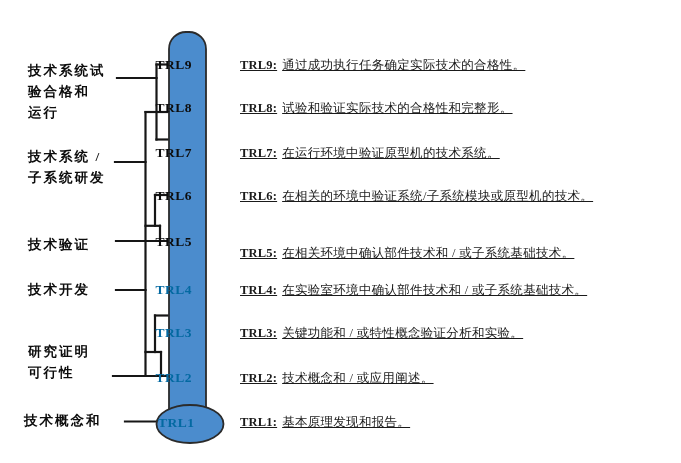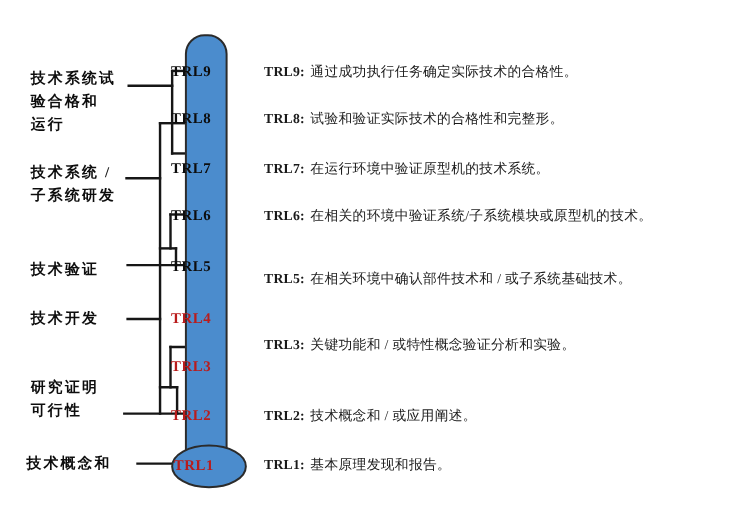--- a/index.html
+++ b/index.html
@@ -15,25 +15,25 @@
     position:absolute;color:#0d0d0d;font-weight:bold;font-size:13.5px;
     line-height:21px;letter-spacing:2px;white-space:nowrap;
   }
   .glabel span{display:block;}
   
   .trl{
     position:absolute;width:64px;text-align:left;font-weight:bold;
     font-size:13.5px;line-height:18px;letter-spacing:0.5px;
   }
   .trl.dark{color:#0d0d0d;}
-  .trl.light{color:#b91c1c;}
+  .trl.light{color:#0369a1;}
   
   .desc{
     position:absolute;left:240px;width:430px;font-size:12.5px;line-height:18px;
-    color:#1a1a1a;letter-spacing:0.3px;white-space:nowrap;
+    color:#1a1a1a;letter-spacing:0.3px;white-space:nowrap;text-decoration:underline;
   }
   .desc b{font-weight:bold;letter-spacing:0.2px;}
   .desc span{margin-left:5px;}
 </style>
 </head>
 <body>
 
 <div class="canvas">
 
   <svg class="layer" width="681" height="463" viewBox="0 0 681 463">
@@ -106,21 +106,24 @@
   </div>
   <div class="desc" style="top:144px">
     <b>TRL7:</b><span>在运行环境中验证原型机的技术系统。</span>
   </div>
   <div class="desc" style="top:187px">
     <b>TRL6:</b><span>在相关的环境中验证系统/子系统模块或原型机的技术。</span>
   </div>
   <div class="desc" style="top:244px">
     <b>TRL5:</b><span>在相关环境中确认部件技术和 / 或子系统基础技术。</span>
   </div>
-  <div class="desc" style="top:304px">
+  <div class="desc" style="top:281px">
+    <b>TRL4:</b><span>在实验室环境中确认部件技术和 / 或子系统基础技术。</span>
+  </div>
+  <div class="desc" style="top:324px">
     <b>TRL3:</b><span>关键功能和 / 或特性概念验证分析和实验。</span>
   </div>
   <div class="desc" style="top:369px">
     <b>TRL2:</b><span>技术概念和 / 或应用阐述。</span>
   </div>
   <div class="desc" style="top:413px">
     <b>TRL1:</b><span>基本原理发现和报告。</span>
   </div>
 
 </div>

